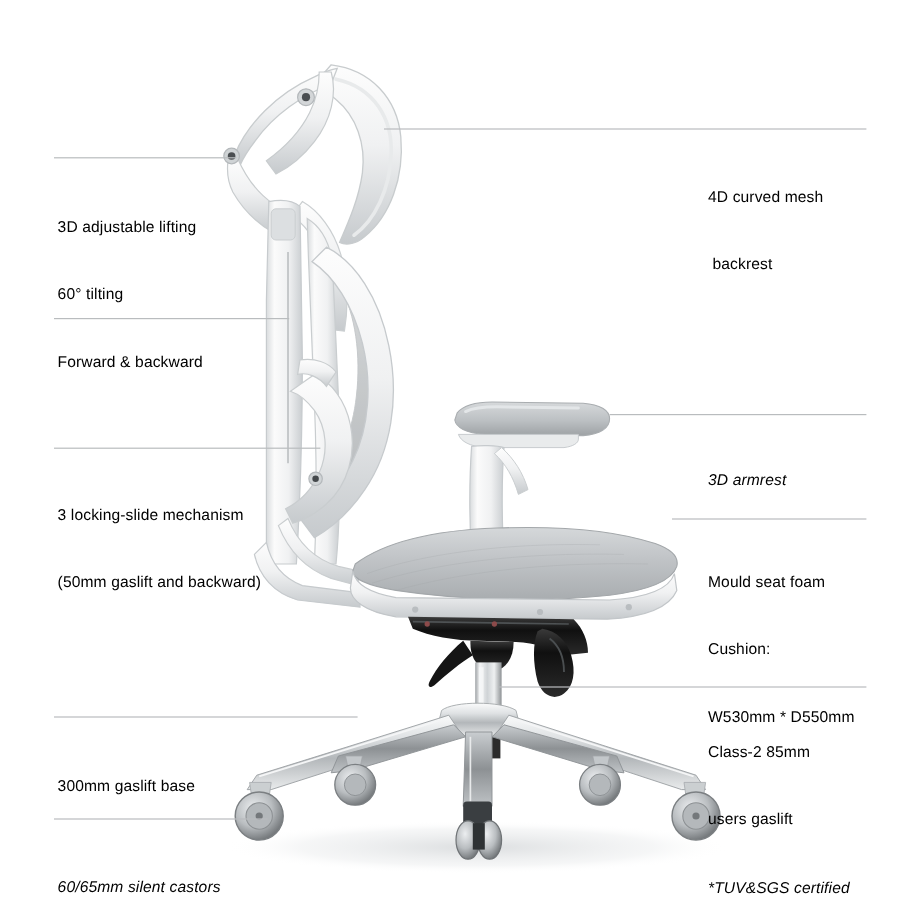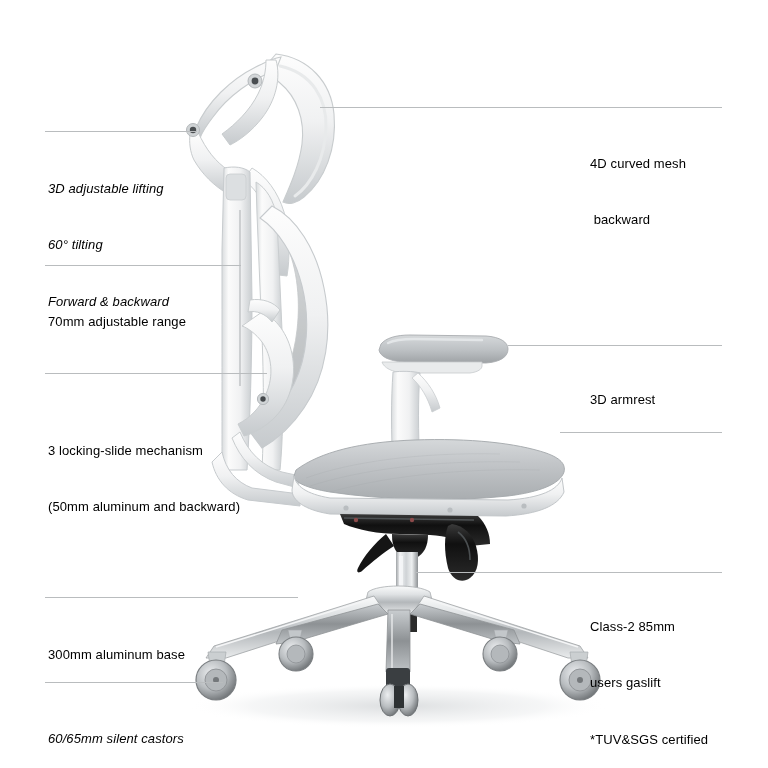--- a/index.html
+++ b/index.html
@@ -32,20 +32,21 @@
     font-size: 13px;
     line-height: 1.45;
     color: #000000;
     letter-spacing: 0.1px;
     white-space: pre;
   }
   .callout .ln {
     display: block;
   }
   .callout .ln.italic {
+    font-style: italic;
   }
   .callout.right-align .ln {
     text-align: right;
   }
   .leader {
     position: absolute;
     height: 1px;
     background: #b9bcbe;
   }
 </style>
@@ -306,53 +307,57 @@
     <div class="leader" style="left:45px; top:265px; width:196px;"></div>
     <div class="leader" style="left:45px; top:373px; width:222px;"></div>
     <div class="leader" style="left:45px; top:597px; width:253px;"></div>
     <div class="leader" style="left:45px; top:682px; width:178px;"></div>
 
     <div class="leader" style="left:320px; top:107px; width:402px;"></div>
     <div class="leader" style="left:508px; top:345px; width:214px;"></div>
     <div class="leader" style="left:560px; top:432px; width:162px;"></div>
     <div class="leader" style="left:416px; top:572px; width:306px;"></div>
 
-    <div class="callout" style="left:48px; top:142px;font-style:italic;">
+    <div class="callout" style="left:48px; top:142px;">
       <span class="ln">3D adjustable lifting</span>
       <span class="ln">60° tilting</span>
       <span class="ln">Forward &amp; backward</span>
     </div>
 
     <div class="callout" style="left:48px; top:275px;">
-      <span class="ln">70mm adjustable range</span>
-    </div>
-
-    <div class="callout" style="left:48px; top:404px;">
+    </div>
+
+    <div class="callout" style="left:48px; top:382px;">
       <span class="ln">3 locking-slide mechanism</span>
-      <span class="ln">(50mm aluminum and backward)</span>
+      <span class="ln">(50mm gaslift and backward)</span>
     </div>
 
     <div class="callout" style="left:48px; top:608px;">
-      <span class="ln">300mm aluminum base</span>
+      <span class="ln">300mm gaslift base</span>
     </div>
 
     <div class="callout right-align" style="left:48px; top:692px; width:148px;">
       <span class="ln" style="text-align:left;font-style:italic;">60/65mm silent castors</span>
       
     </div>
 
     <div class="callout" style="left:590px; top:117px;">
       <span class="ln">4D curved mesh</span>
-      <span class="ln"> backward</span>
-    </div>
-
-    <div class="callout" style="left:590px; top:353px;">
+      <span class="ln"> backrest</span>
+    </div>
+
+    <div class="callout" style="left:590px; top:353px;font-style:italic;">
       <span class="ln">3D armrest</span>
     </div>
 
+    <div class="callout" style="left:590px; top:438px;">
+      <span class="ln">Mould seat foam</span>
+      <span class="ln">Cushion:</span>
+      <span class="ln">W530mm * D550mm</span>
+    </div>
 
     <div class="callout" style="left:590px; top:580px;">
       <span class="ln">Class-2 85mm</span>
       <span class="ln">users gaslift</span>
       <span class="ln italic">*TUV&amp;SGS certified</span>
     </div>
   </div>
 
 </div>
 

